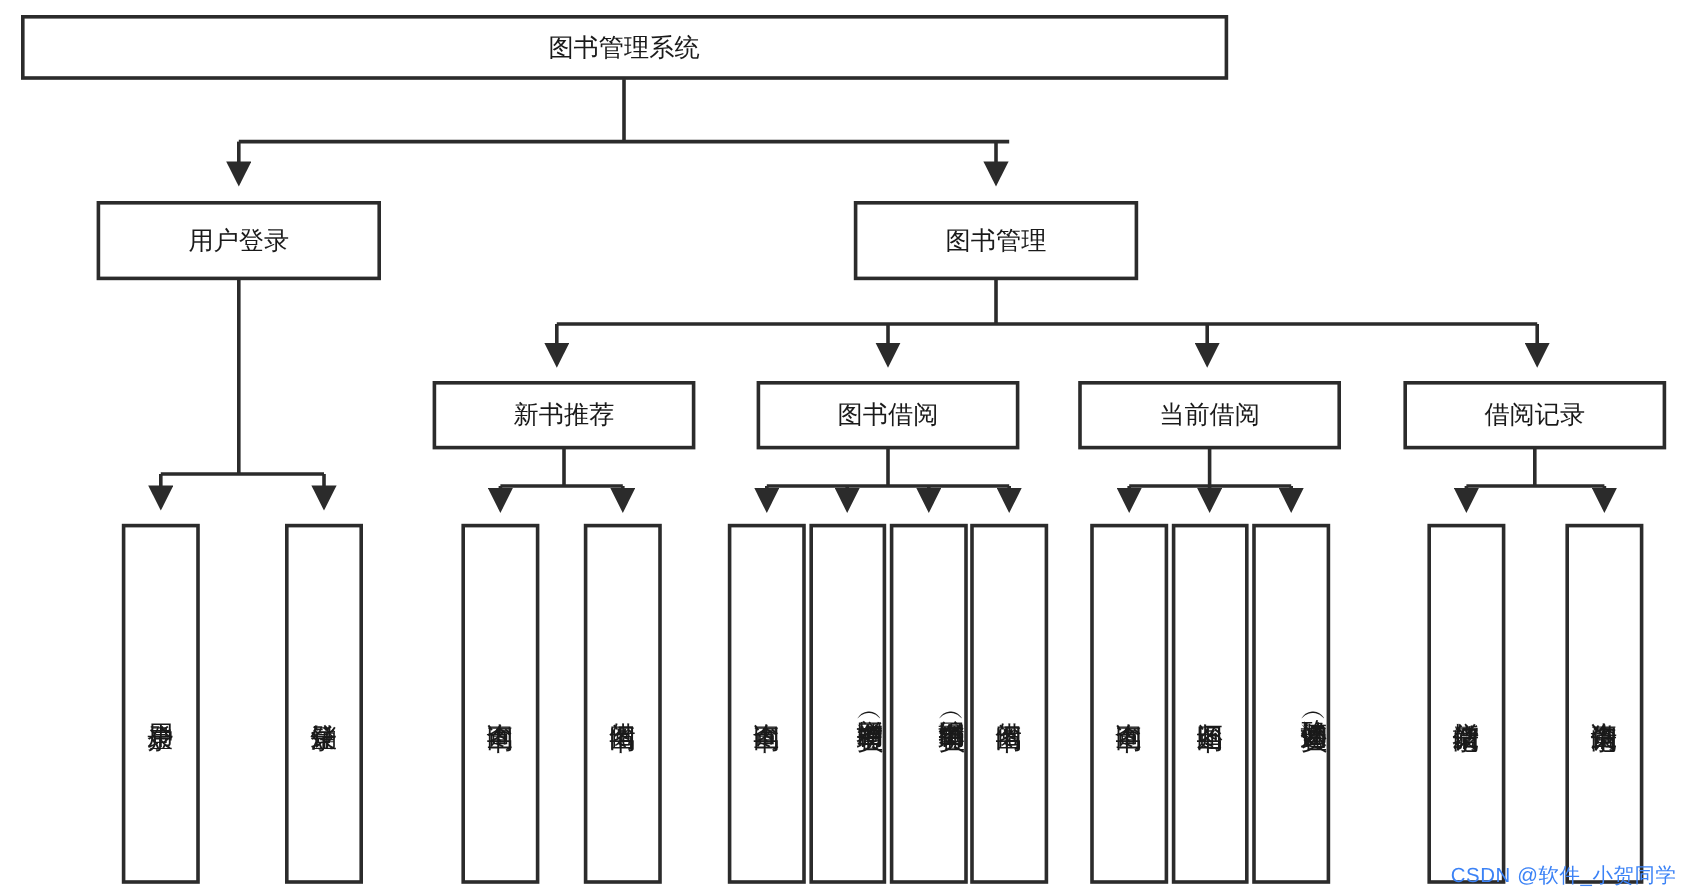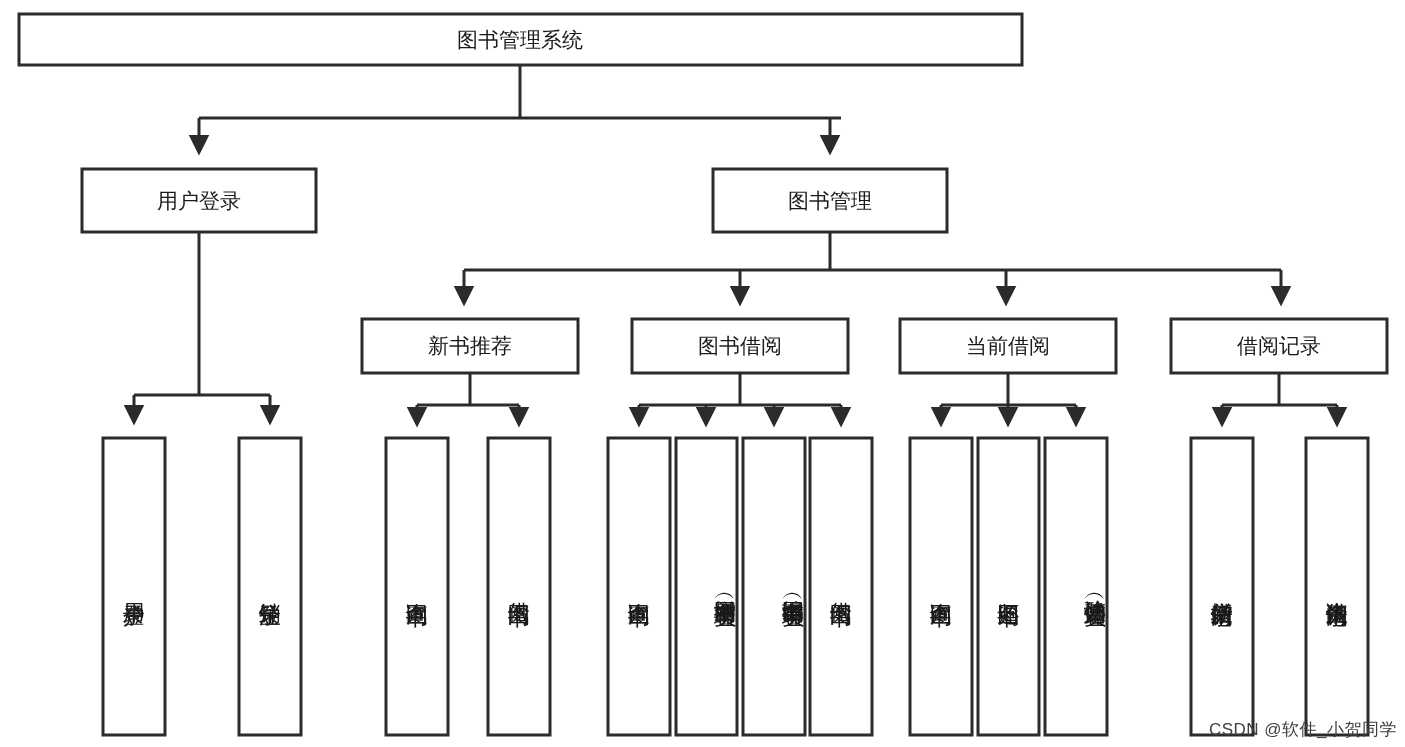--- a/index.html
+++ b/index.html
@@ -62,21 +62,21 @@
     text-align: center;
     white-space: nowrap;
     pointer-events: none;
   }
   .watermark {
     position: absolute;
     right: 8px;
     bottom: 6px;
     font-family: "Liberation Sans", "DejaVu Sans", sans-serif;
     font-size: 17px;
-    color: #404040;
+    color: #3b82f6;
     letter-spacing: 0.5px;
     user-select: none;
   }
 </style>
 </head>
 <body>
 
 <div id="diagram-root">
 
   <svg id="tree-svg" viewBox="0 0 1405 747">

